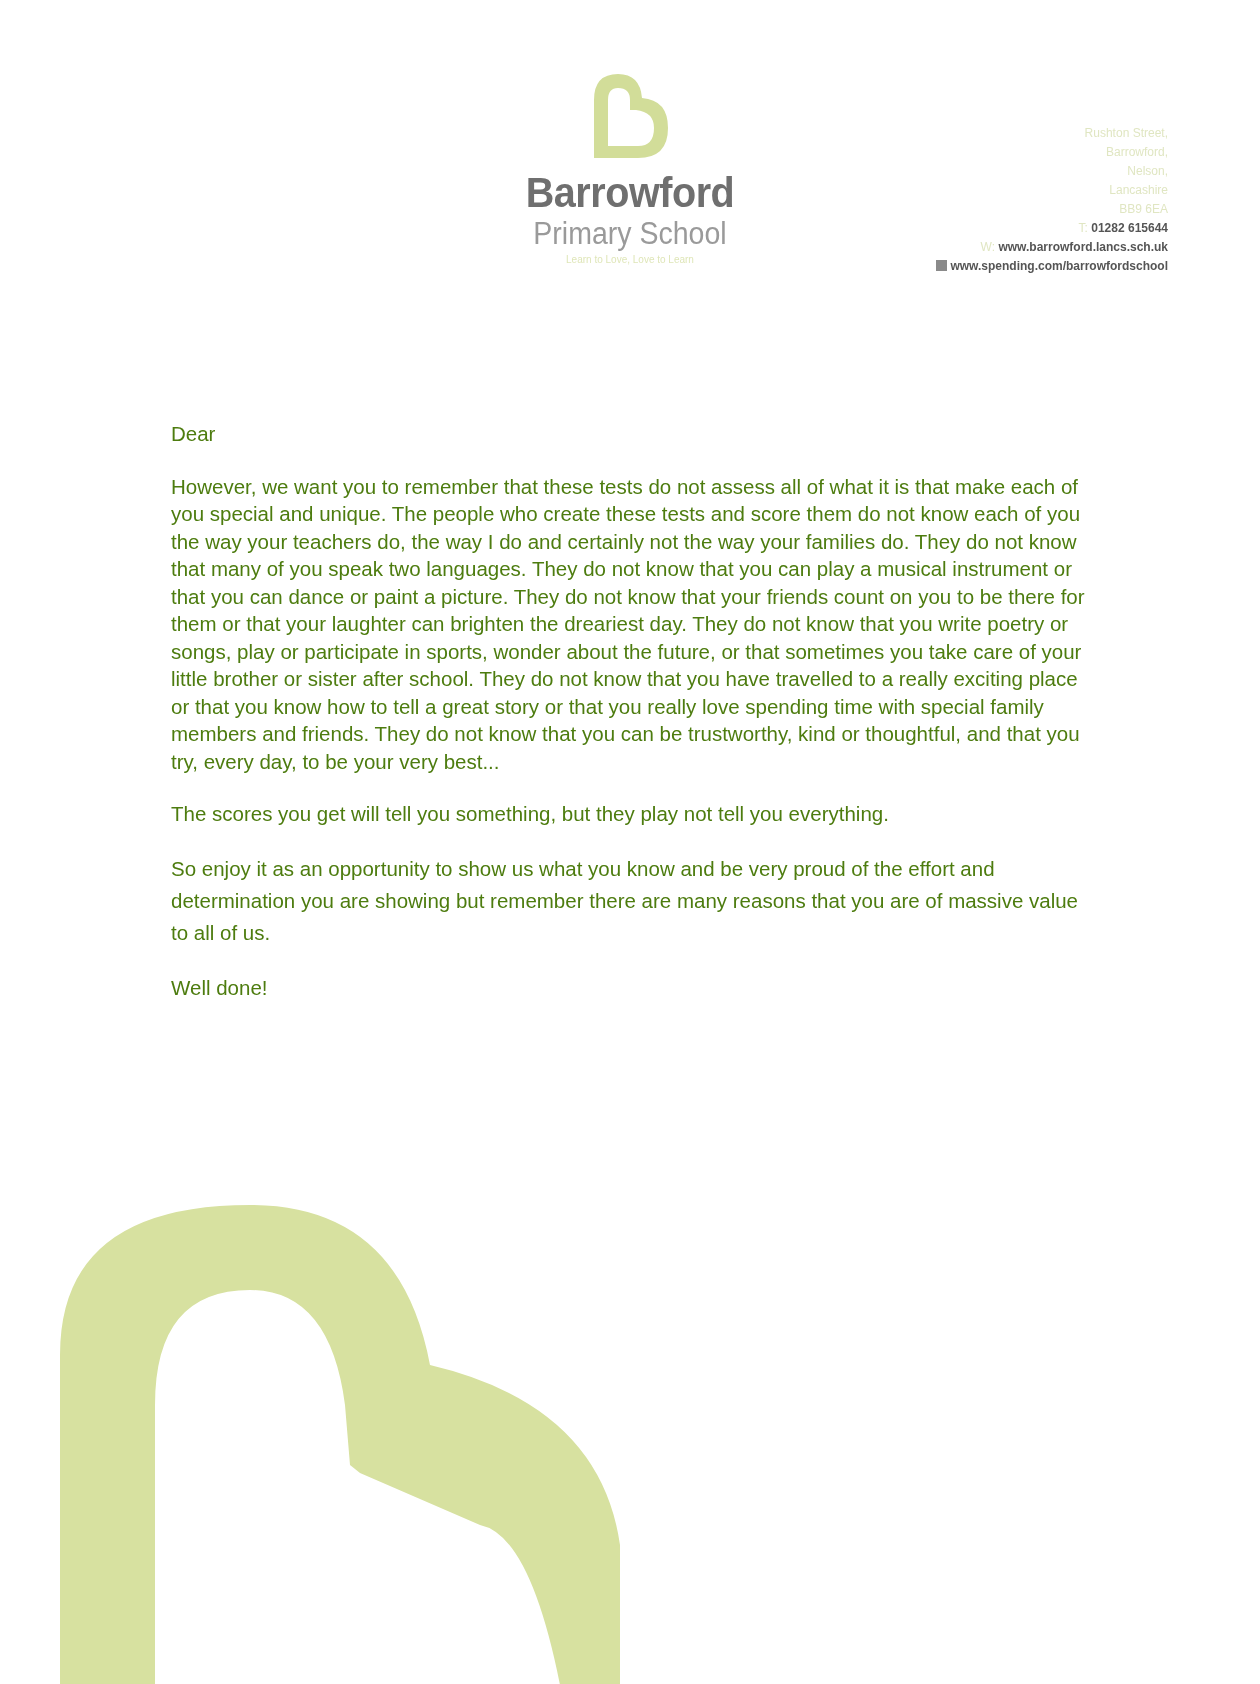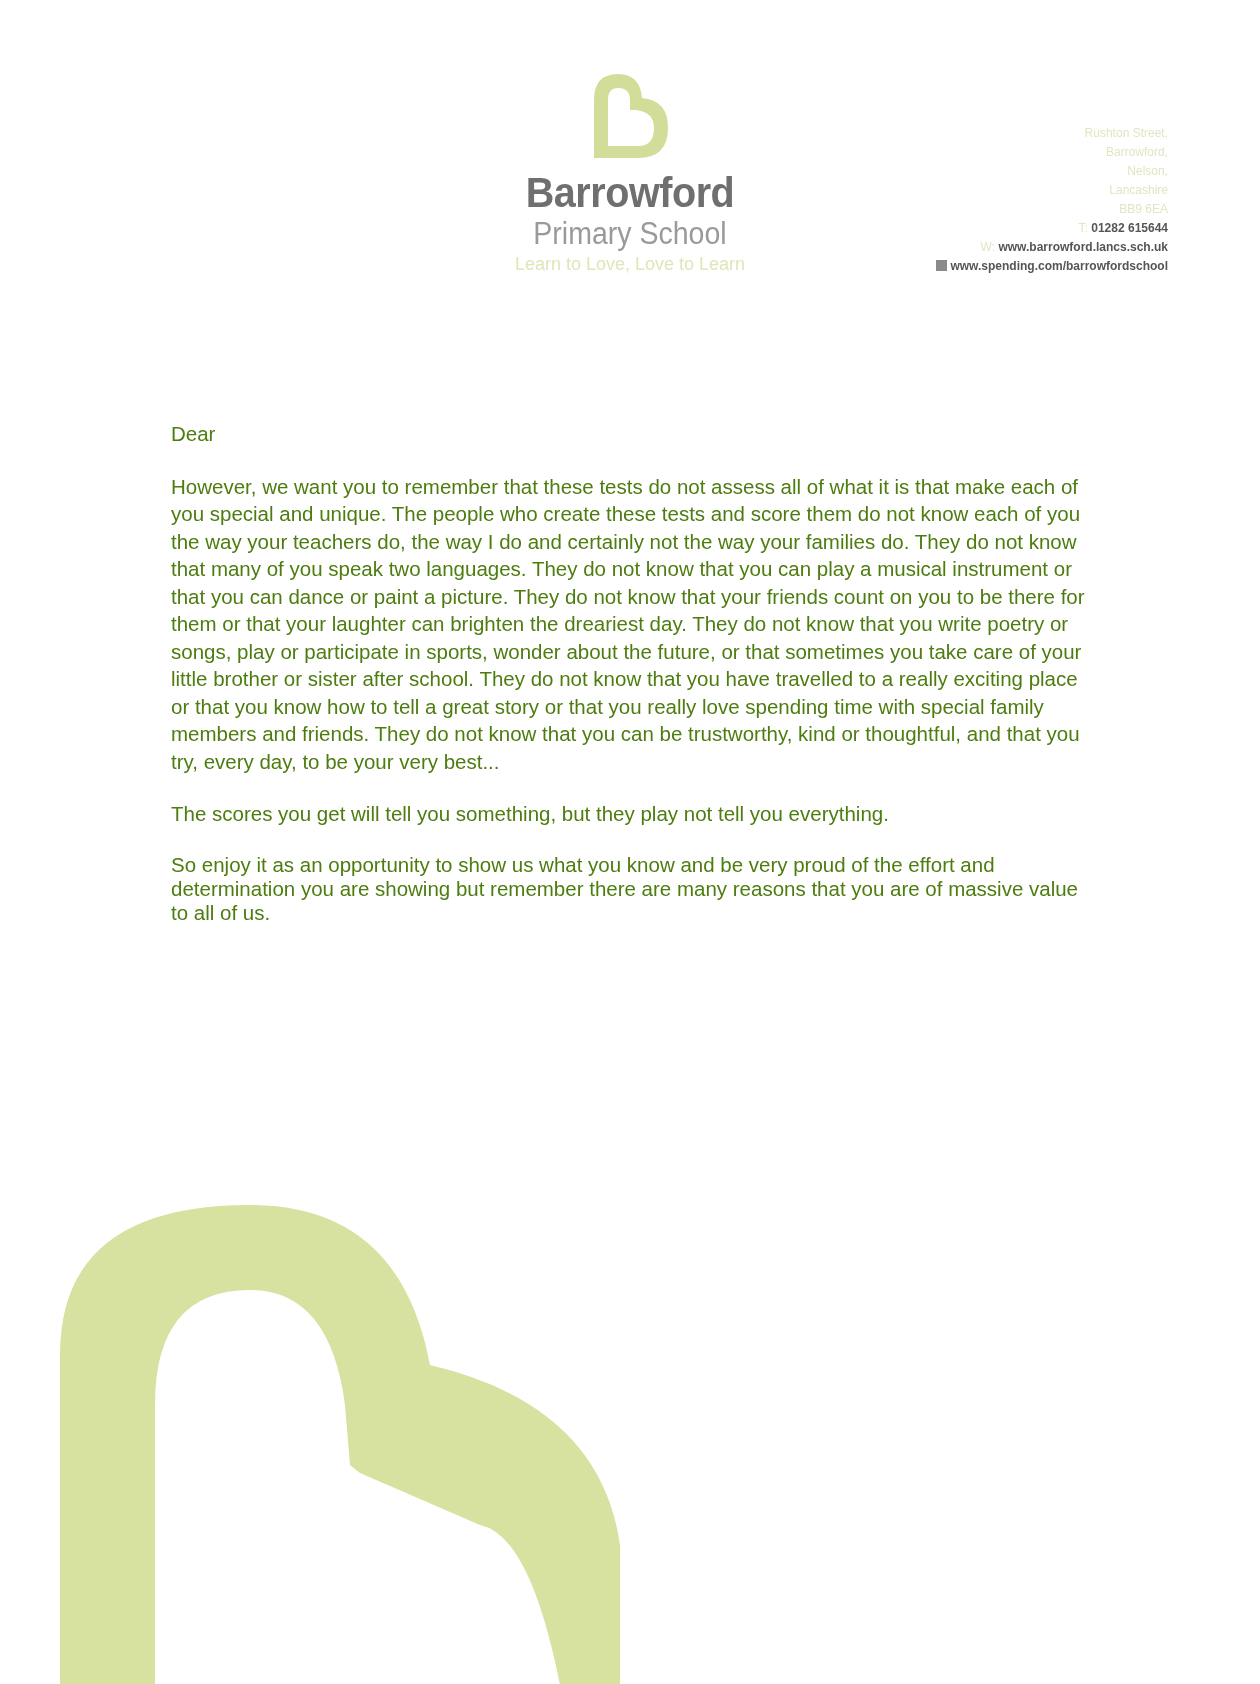--- a/index.html
+++ b/index.html
@@ -8,33 +8,33 @@
   .page { position:absolute; left:0; top:0; width:1260px; height:1684px; background:#fff; }
 
   
   .logo { position:absolute; left:510px; top:70px; width:240px; text-align:center; }
   .logo-mark { position:absolute; left:78px; top:0; }
   .logo-name { position:absolute; left:0; top:98px; width:240px; text-align:center;
                font-size:43px; font-weight:bold; color:#6f6f6f; letter-spacing:-0.5px; transform:scaleX(0.92); }
   .logo-sub { position:absolute; left:0; top:146px; width:240px; text-align:center;
               font-size:31px; color:#9a9a9a; transform:scaleX(0.92); }
   .logo-tag { position:absolute; left:0; top:184px; width:240px; text-align:center;
-              font-size:18px; color:#dfe6b8; }
+              font-size:10px; color:#dfe6b8; }
 
   
   .address { position:absolute; right:92px; top:104px; text-align:right; font-size:12px; line-height:19px;margin-top:20px; }
   .address .faint { color:#e0e6c2; }
   .address .bold { font-weight:bold; color:#555; }
   .address .label { color:#e0e6c2; font-weight:normal; }
   .fb-icon { display:inline-block; width:11px; height:11px; background:#8a8a8a; vertical-align:-1px; margin-right:3px; }
 
   
   .letter { position:absolute; left:171px; top:420px; width:920px; font-size:20.5px; line-height:27.5px; color:#4d7c0f; }
   .letter p { margin:0 0 25px 0; }
-  .letter p.spaced { line-height:24px; }
+  .letter p.spaced { line-height:32px; }
 
   
   .watermark { position:absolute; left:60px; top:1205px; }
 </style>
 </head>
 <body>
 
 <div class="page">
 
   <div class="logo">
@@ -64,19 +64,20 @@
     <div class="bold">
       <span class="fb-icon"></span><span>www.spending.com/barrowfordschool</span>
     </div>
   </div>
 
   <div class="letter">
     <p>Dear</p>
     <p>However, we want you to remember that these tests do not assess all of what it is that make each of you special and unique. The people who create these tests and score them do not know each of you the way your teachers do, the way I do and certainly not the way your families do. They do not know that many of you speak two languages. They do not know that you can play a musical instrument or that you can dance or paint a picture. They do not know that your friends count on you to be there for them or that your laughter can brighten the dreariest day. They do not know that you write poetry or songs, play or participate in sports, wonder about the future, or that sometimes you take care of your little brother or sister after school. They do not know that you have travelled to a really exciting place or that you know how to tell a great story or that you really love spending time with special family members and friends. They do not know that you can be trustworthy, kind or thoughtful, and that you try, every day, to be your very best...</p>
     <p>The scores you get will tell you something, but they play not tell you everything.</p>
     <p class="spaced">So enjoy it as an opportunity to show us what you know and be very proud of the effort and determination you are showing but remember there are many reasons that you are of massive value to all of us.</p>
+    <p>Well done!</p>
   </div>
 
   <svg class="watermark" width="560" height="480" viewBox="0 0 560 480">
     <path d="M0 480 L0 150 Q0 0 190 0 Q340 0 370 160 Q540 200 560 340 L560 480 L500 480
              Q470 330 420 320 L300 268 L290 260 L285 200 Q270 85 190 85 Q95 85 95 200 L95 480 Z" fill="#d7e1a0"></path>
   </svg>
 </div>
 
 </body></html>

